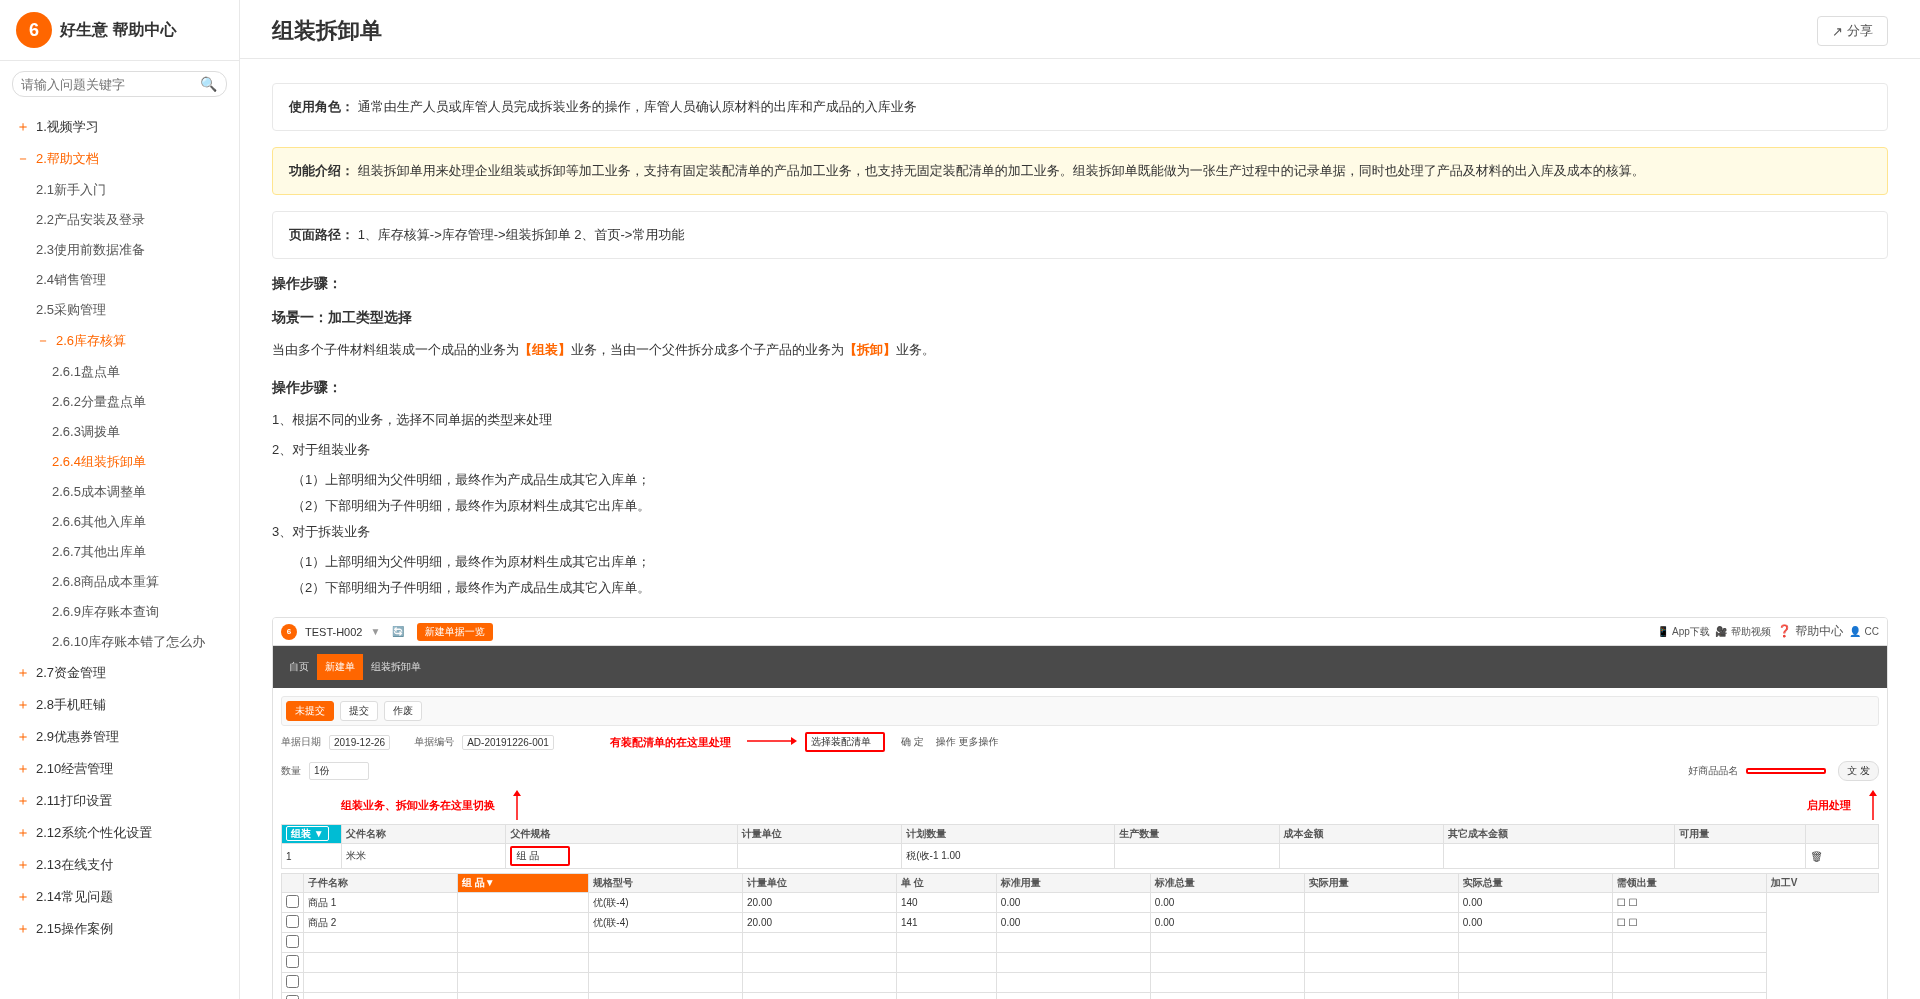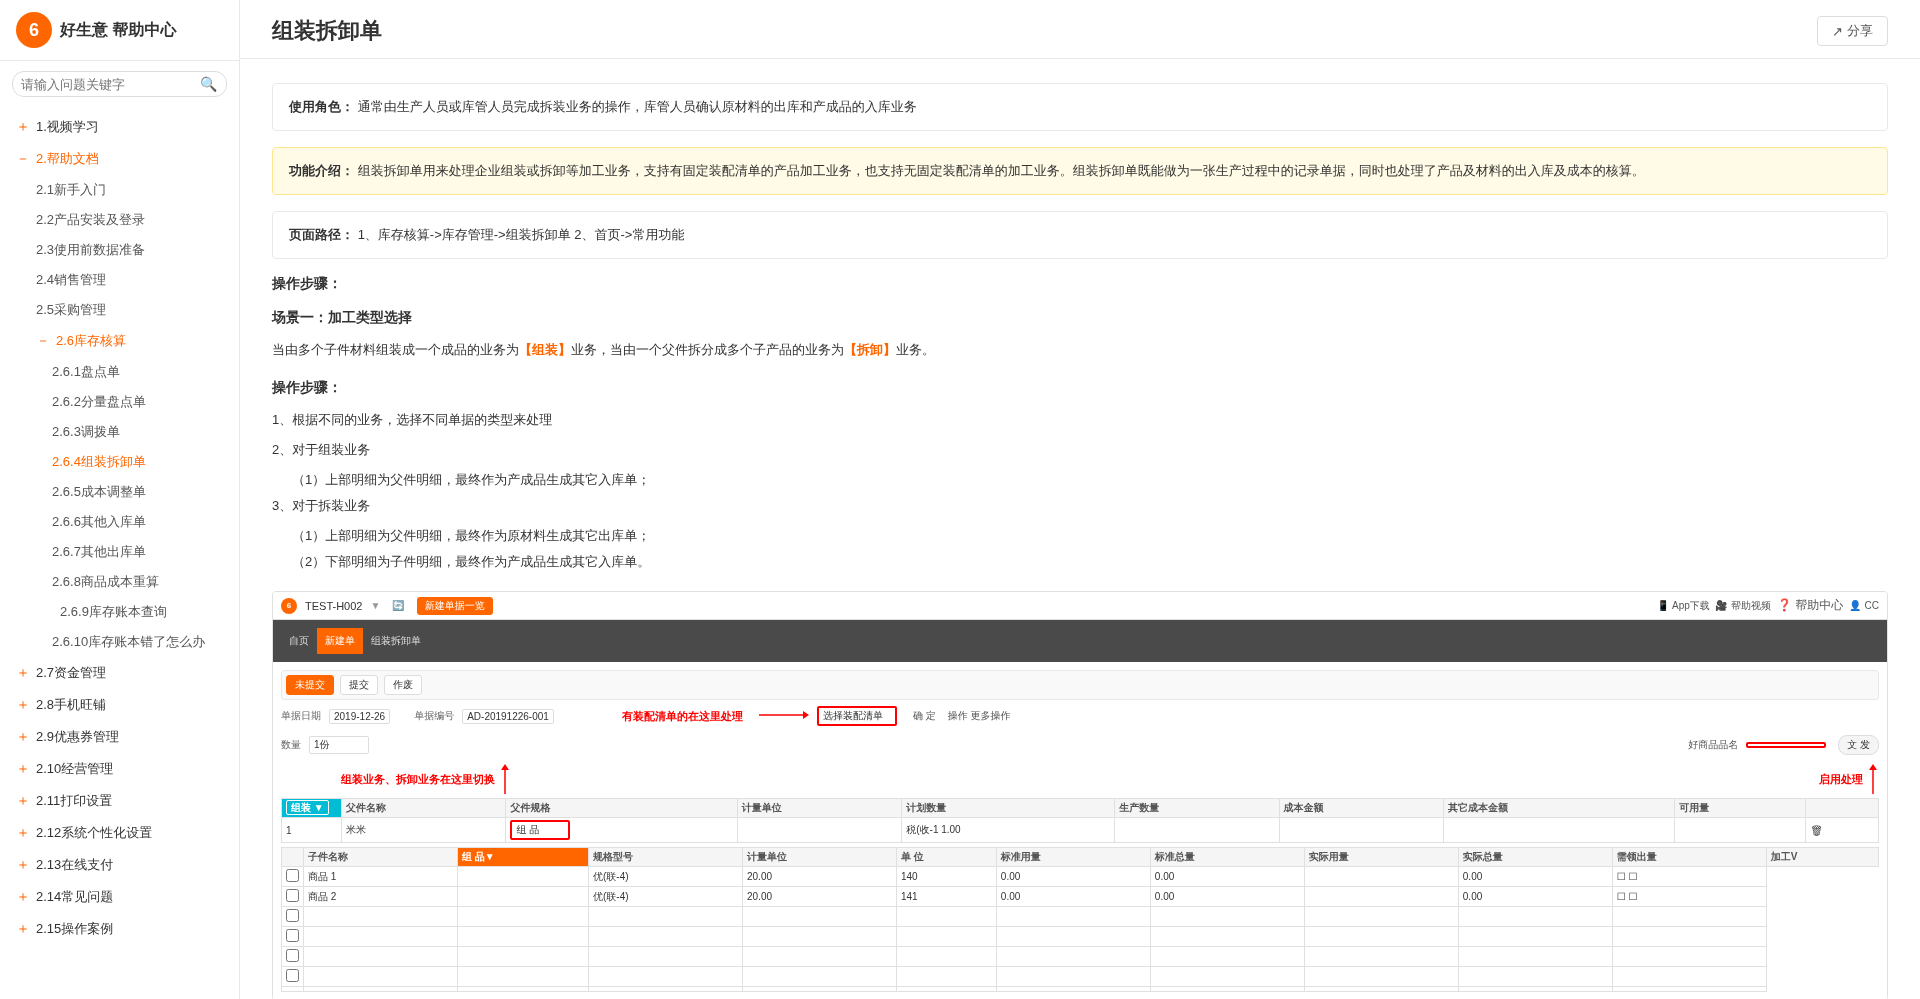--- a/index.html
+++ b/index.html
@@ -261,21 +261,21 @@
       <span style="color:#f60;">2.6库存核算</span>
     </div>
     <div class="nav-sub-item" style="padding-left:52px;">2.6.1盘点单</div>
     <div class="nav-sub-item" style="padding-left:52px;">2.6.2分量盘点单</div>
     <div class="nav-sub-item" style="padding-left:52px;">2.6.3调拨单</div>
     <div class="nav-sub-item active" style="padding-left:52px;color:#f60;">2.6.4组装拆卸单</div>
     <div class="nav-sub-item" style="padding-left:52px;">2.6.5成本调整单</div>
     <div class="nav-sub-item" style="padding-left:52px;">2.6.6其他入库单</div>
     <div class="nav-sub-item" style="padding-left:52px;">2.6.7其他出库单</div>
     <div class="nav-sub-item" style="padding-left:52px;">2.6.8商品成本重算</div>
-    <div class="nav-sub-item" style="padding-left:52px;margin-left:8px;">2.6.9库存账本查询</div>
+    <div class="nav-sub-item" style="padding-left:52px;">2.6.9库存账本查询</div>
     <div class="nav-sub-item" style="padding-left:52px;">2.6.10库存账本错了怎么办</div>
     <div class="nav-item">
       <span class="icon-plus">＋</span>
       <span>2.7资金管理</span>
     </div>
     <div class="nav-item">
       <span class="icon-plus">＋</span>
       <span>2.8手机旺铺</span>
     </div>
     <div class="nav-item">
@@ -341,20 +341,21 @@
 
     <div class="step-text">
       当由多个子件材料组装成一个成品的业务为<span class="highlight">【组装】</span>业务，当由一个父件拆分成多个子产品的业务为<span class="highlight">【拆卸】</span>业务。
     </div>
 
     <div class="section-title">操作步骤：</div>
 
     <div class="step-text">1、根据不同的业务，选择不同单据的类型来处理</div>
     <div class="step-text">2、对于组装业务</div>
     <div class="sub-step">（1）上部明细为父件明细，最终作为产成品生成其它入库单；</div>
+    <div class="sub-step">（2）下部明细为子件明细，最终作为原材料生成其它出库单。</div>
     <div class="step-text">3、对于拆装业务</div>
     <div class="sub-step">（1）上部明细为父件明细，最终作为原材料生成其它出库单；</div>
     <div class="sub-step">（2）下部明细为子件明细，最终作为产成品生成其它入库单。</div>
 
     <div class="screenshot-container">
       <div class="sim-screen" style="position:relative;">
 
         <div class="sim-topbar">
           <div class="sim-topbar-left">
             <div class="sim-logo">6</div>
@@ -384,21 +385,21 @@
             <button class="sim-toolbar-btn">提交</button>
             <button class="sim-toolbar-btn">作废</button>
           </div>
 
           <div class="sim-field-row">
             <span class="sim-label">单据日期</span>
             <span class="sim-input">2019-12-26</span>
             <span class="sim-label" style="margin-left:16px;">单据编号</span>
             <span class="sim-input">AD-20191226-001</span>
 
-            <span style="margin-left:60px;color:#f00;font-size:11px;font-weight:bold;">有装配清单的在这里处理</span>
+            <span style="margin-left:48px;color:#f00;font-size:11px;font-weight:bold;">有装配清单的在这里处理</span>
             <span style="margin-left:8px;">
               
               <svg width="50" height="12" viewBox="0 0 50 12">
                   <line x1="0" y1="6" x2="44" y2="6" stroke="red" stroke-width="1.5"></line>
                   <polygon points="44,2 50,6 44,10" fill="red"></polygon>
                 </svg>
             </span>
             <span class="sim-input highlight-red" style="width:80px;">选择装配清单</span>
             <span style="margin-left:8px;font-size:10px;color:#555;">确 定</span>
             <span style="margin-left:4px;font-size:10px;color:#555;">操作 更多操作</span>
@@ -408,21 +409,21 @@
             <span class="sim-label">数量</span>
             <span class="sim-input" style="width:40px;">1份</span>
 
             <span style="margin-left:auto;font-size:10px;color:#555;">好商品品名</span>
             <span class="sim-input highlight-red" style="width:80px;"></span>
             <span style="margin-left:4px;">
               <button class="sim-btn-gray">文 发</button>
             </span>
           </div>
 
-          <div style="display:flex;align-items:center;gap:4px;margin-bottom:4px;">
+          <div style="display:flex;align-items:center;gap:16px;margin-bottom:4px;">
             <span style="color:#f00;font-size:11px;font-weight:bold;margin-left:60px;">组装业务、拆卸业务在这里切换</span>
 
             <svg width="12" height="30" viewBox="0 0 12 30">
                 <line x1="6" y1="30" x2="6" y2="6" stroke="red" stroke-width="1.5"></line>
                 <polygon points="2,6 6,0 10,6" fill="red"></polygon>
               </svg>
 
             <span style="flex:1;"></span>
 
             <span style="color:#f00;font-size:11px;font-weight:bold;">启用处理</span>

